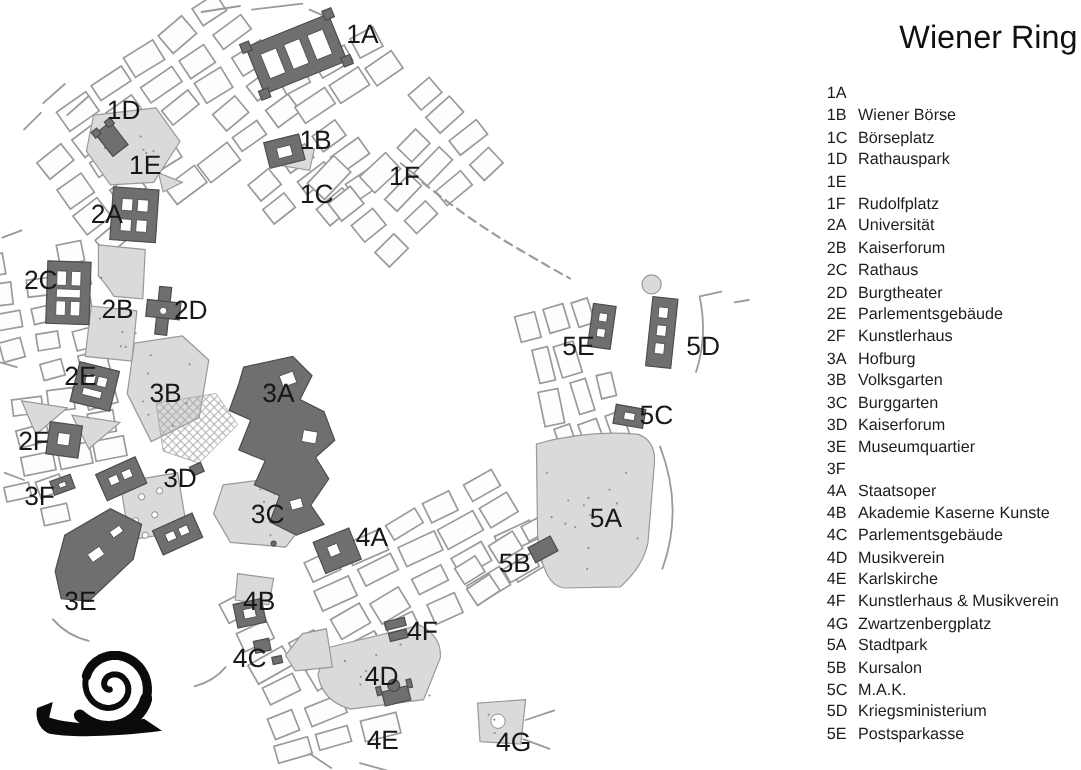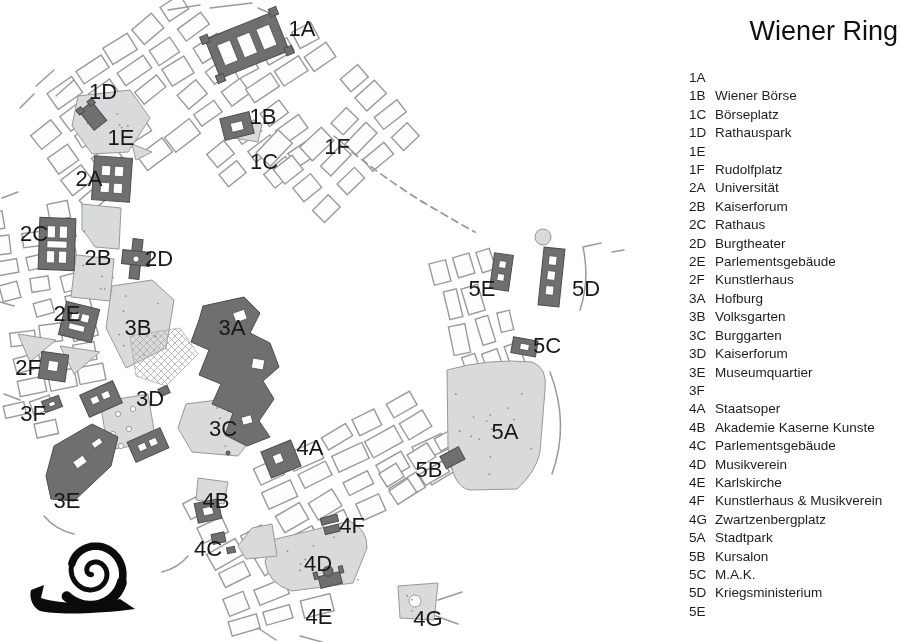--- a/index.html
+++ b/index.html
@@ -579,17 +579,18 @@
         <div class="lrow">
           <span class="lcode">5C</span>
           <span class="lname">M.A.K.</span>
         </div>
         <div class="lrow">
           <span class="lcode">5D</span>
           <span class="lname">Kriegsministerium</span>
         </div>
         <div class="lrow">
           <span class="lcode">5E</span>
+          <span class="lname">Postsparkasse</span>
         </div>
       </div>
   </div>
 
 </div>
 
 </body></html>

